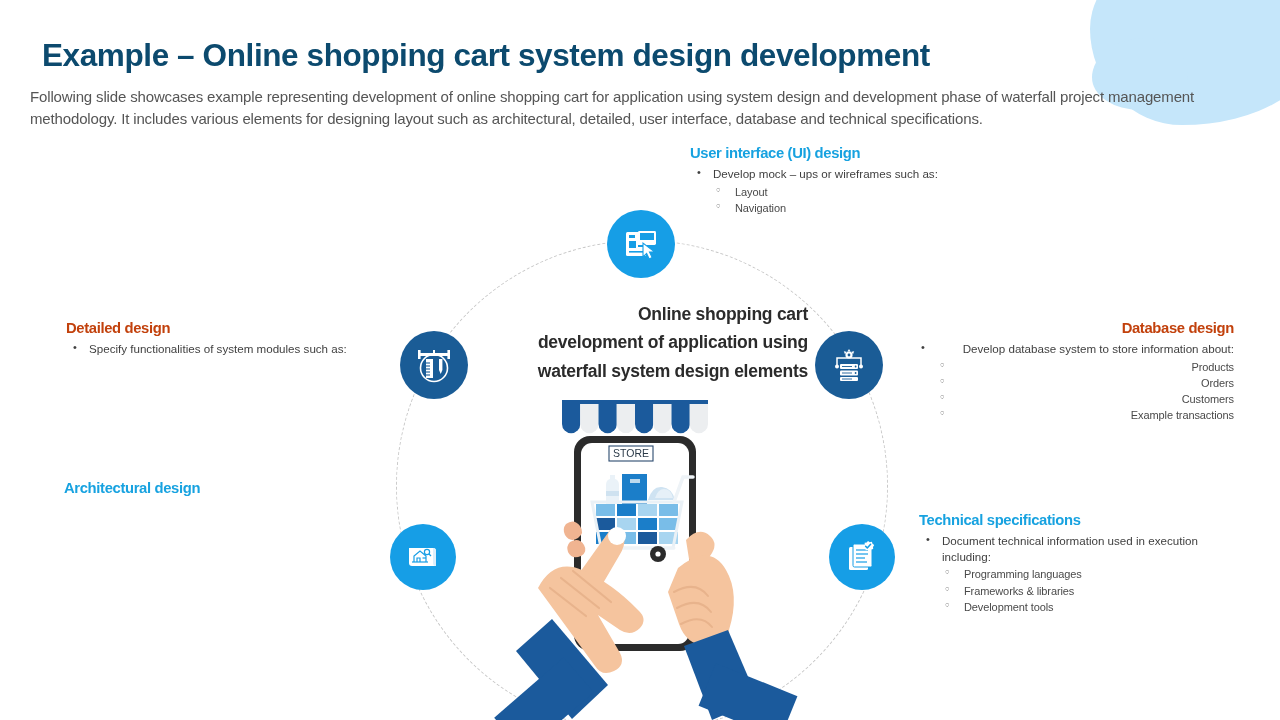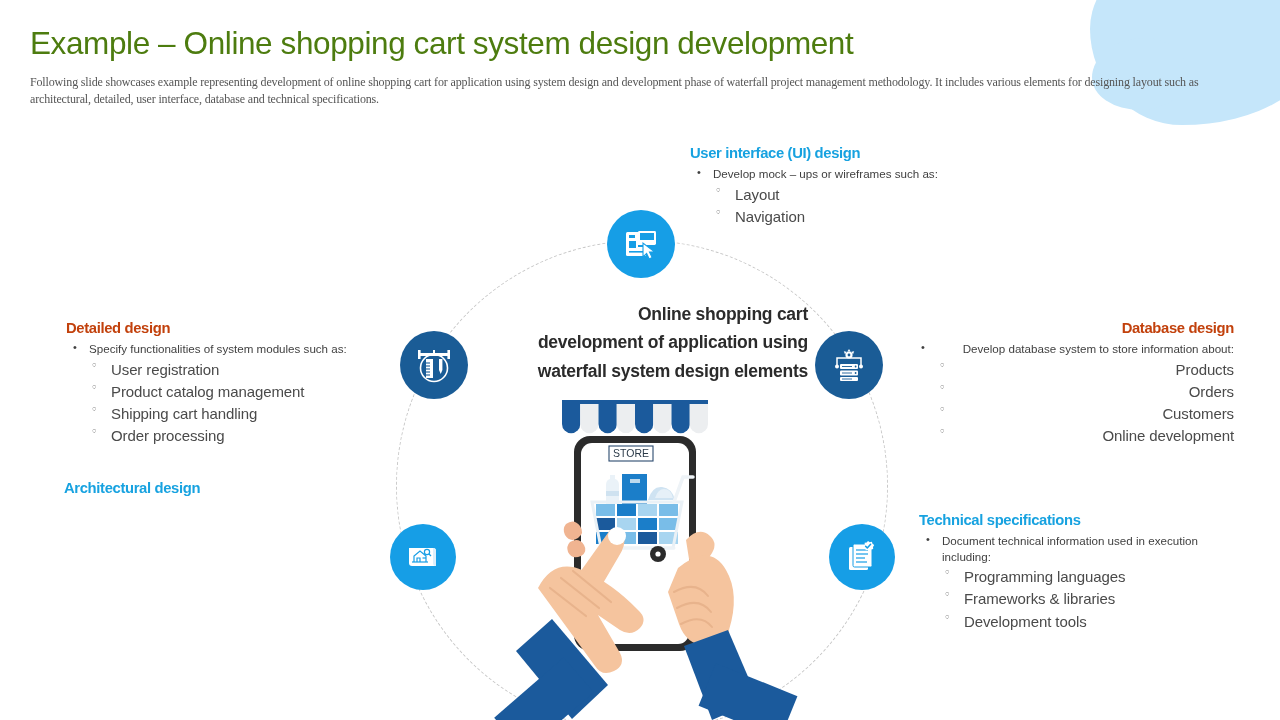--- a/index.html
+++ b/index.html
@@ -41,35 +41,34 @@
   
   .header {
     position: absolute;
     left: 30px;
     top: 26px;
     width: 1210px;
     z-index: 5;
   }
   .slide-title {
     font-size: 31.5px;
-    font-weight: normal;
-    color: #4d7c0f;
+    font-weight: bold;
+    color: #0c4a6e;
     letter-spacing: -0.4px;
     line-height: 1.12;
-    margin: 0;
+    margin: 12px;
     white-space: nowrap;
   }
   .slide-subtitle {
     margin: 13px 0 0 0;
-    font-size: 12px;
+    font-size: 15px;
     line-height: 1.42;
     color: #555555;
     letter-spacing: -0.15px;
     max-width: 1205px;
-    font-family: Liberation Serif, serif;
   }
 
   
   .ring {
     position: absolute;
     left: 396px;
     top: 240px;
     width: 490px;
     height: 490px;
     border: 1.5px dashed #c9c9c9;
@@ -143,21 +142,21 @@
     color: #3f3f3f;
   }
   ul.lvl2 {
     margin: 2px 0 0 0;
     padding: 0;
     list-style: none;
   }
   ul.lvl2 > li {
     position: relative;
     padding-left: 22px;
-    font-size: 15px;
+    font-size: 11px;
     line-height: 1.48;
     color: #4a4a4a;
     letter-spacing: -0.1px;
   }
   ul.lvl2 > li::before {
     content: "\25CB";
     position: absolute;
     left: 3px;
     top: 0px;
     font-size: 7.5px;
@@ -384,40 +383,34 @@
       </ul>
     </li>
   </ul>
 </div>
 
 <div class="block blk-detailed">
   <h3 class="navy">Detailed design</h3>
   <ul class="lvl1">
     <li>
       <span>Specify functionalities of system modules such as:</span>
-      <ul class="lvl2">
-        <li>User registration</li>
-        <li>Product catalog management</li>
-        <li>Shipping cart handling</li>
-        <li>Order processing</li>
-      </ul>
     </li>
   </ul>
 </div>
 
 <div class="block blk-database">
   <h3 class="navy">Database design</h3>
   <ul class="lvl1">
     <li>
       <span>Develop database system to store information about:</span>
       <ul class="lvl2">
         <li>Products</li>
         <li>Orders</li>
         <li>Customers</li>
-        <li>Online development</li>
+        <li>Example transactions</li>
       </ul>
     </li>
   </ul>
 </div>
 
 <div class="block blk-arch">
   <h3 class="cyan">Architectural design</h3>
 </div>
 
 <div class="block blk-tech">

